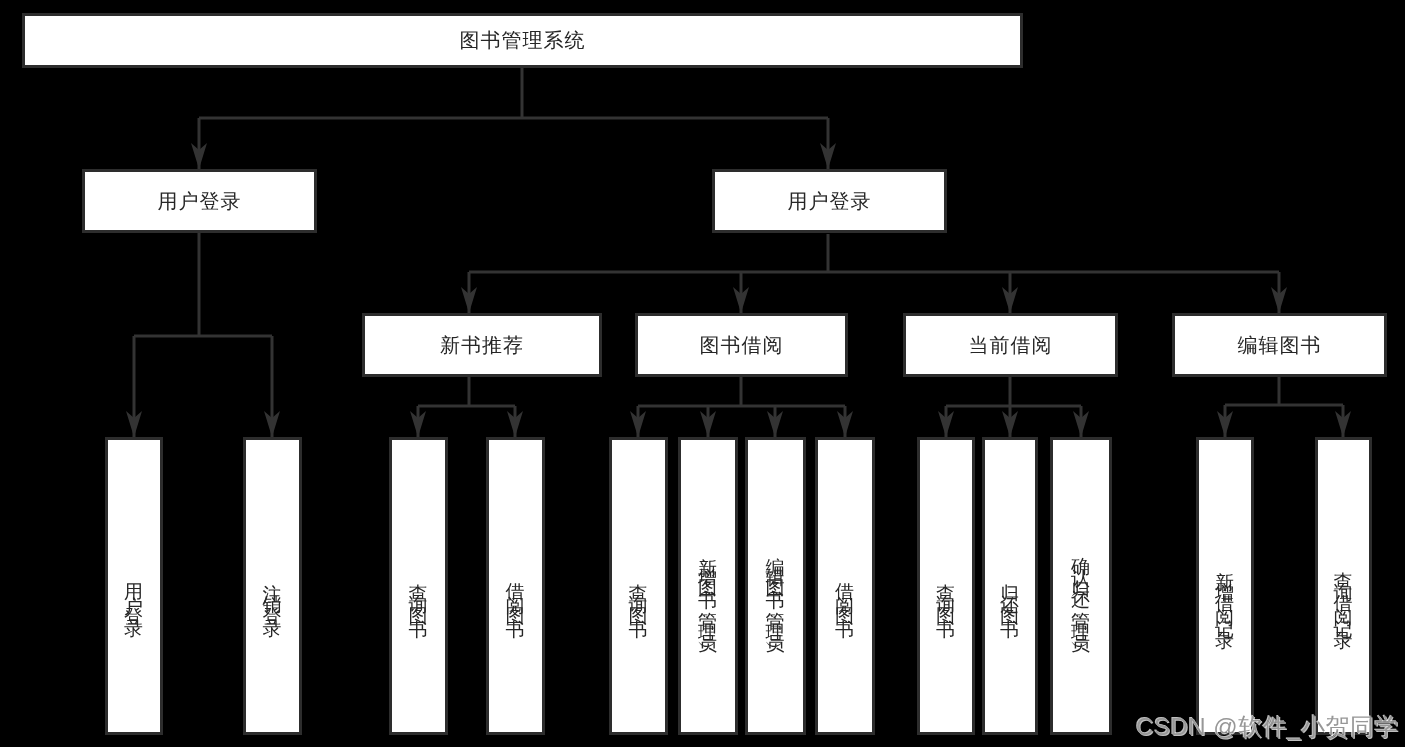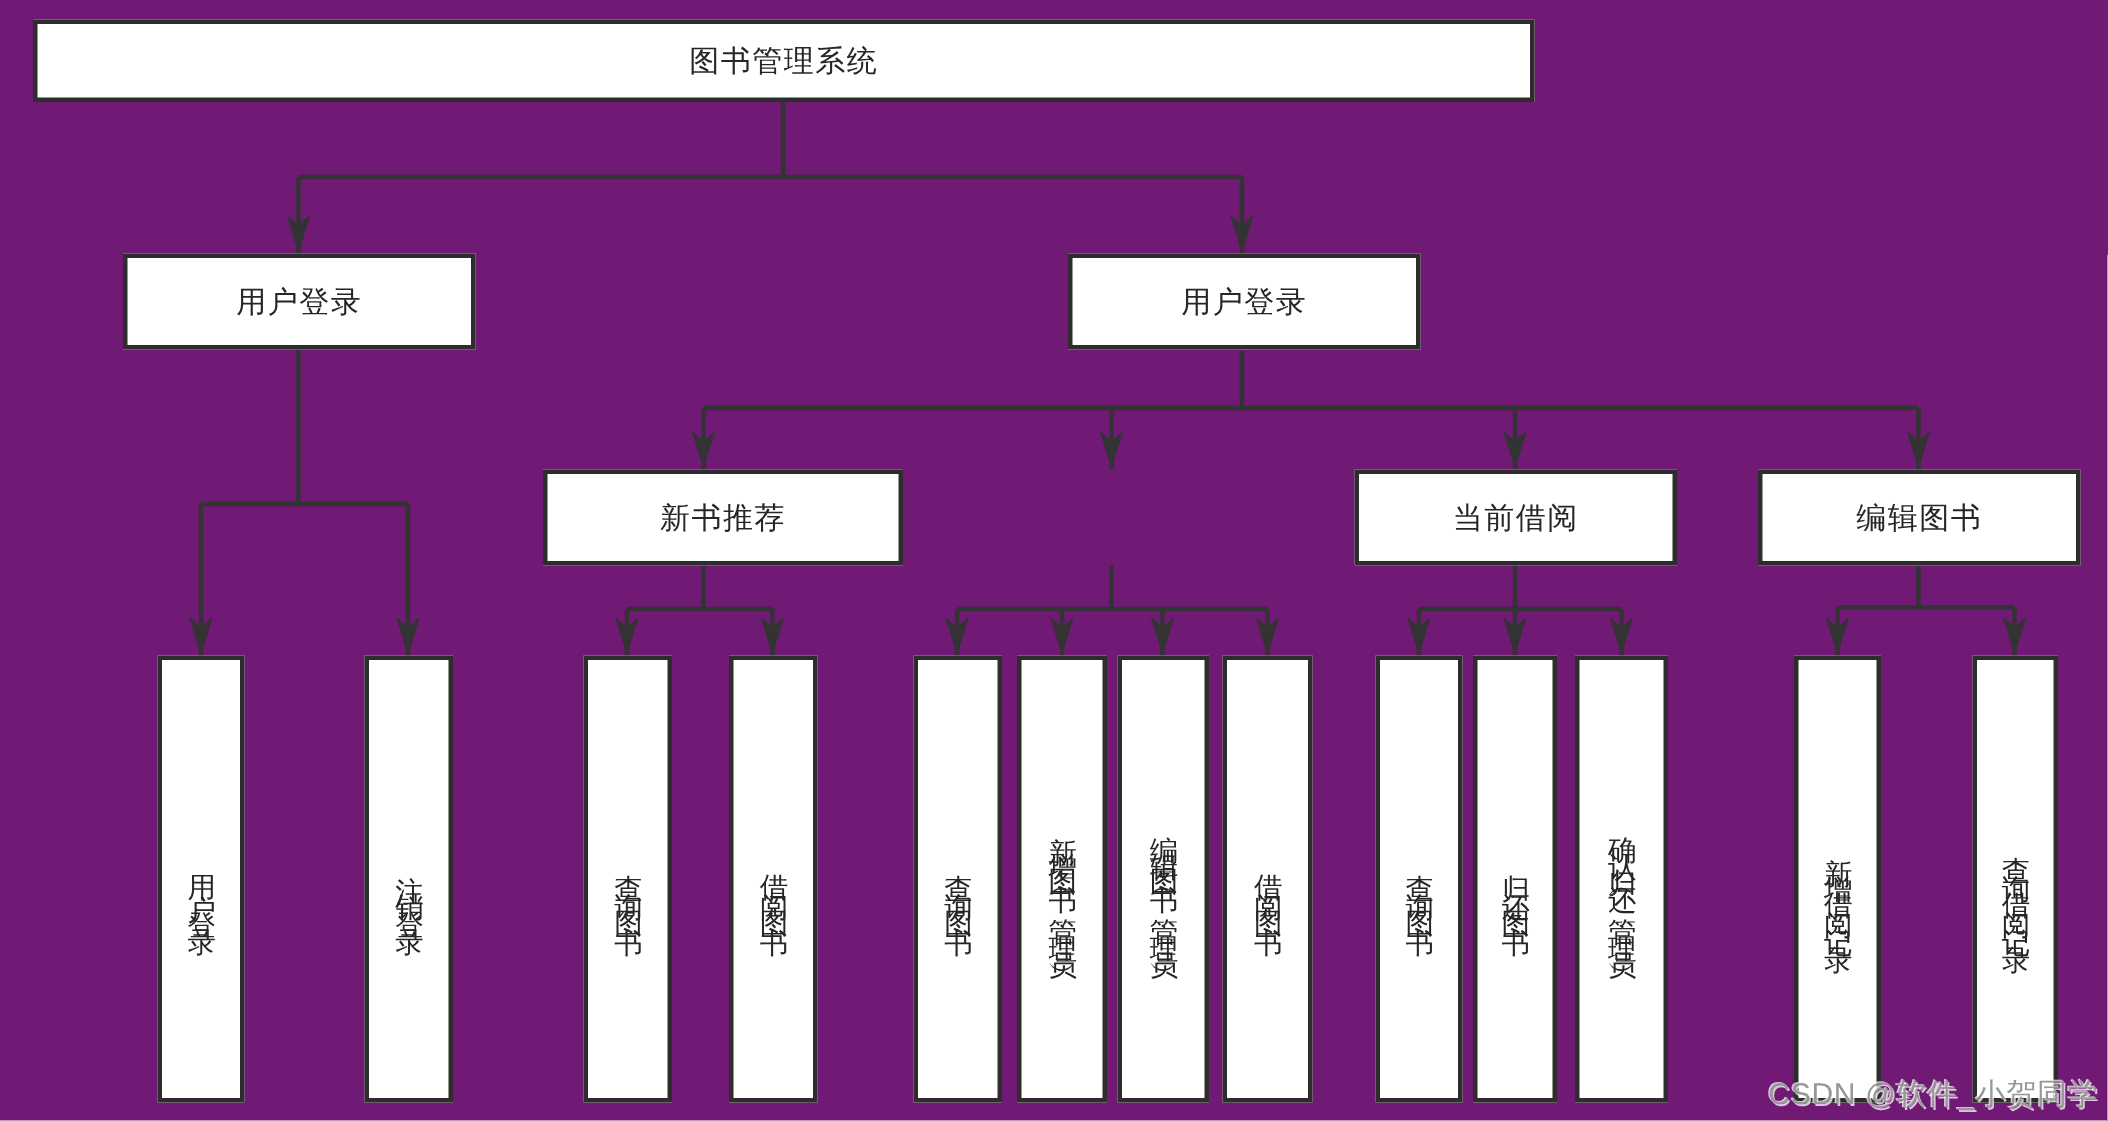--- a/index.html
+++ b/index.html
@@ -1,19 +1,19 @@
 <!DOCTYPE html>
 <html><head>
 <meta charset="utf-8">
 <style>
   html,body{margin:0;padding:0;background:#ffffff;}
   .canvas{
     position:relative;
     width:1405px;height:747px;
-    background:#701a75;
+    background:#000000;
     font-family:"Liberation Sans","DejaVu Sans",sans-serif;
     overflow:hidden;
   }
   .wires{position:absolute;left:0;top:0;pointer-events:none;}
   .node{
     position:absolute;
     box-sizing:border-box;
     border:3px solid #2d2d2d;
     background:#ffffff;
     display:flex;align-items:center;justify-content:center;
@@ -32,21 +32,21 @@
     line-height:1;
     white-space:nowrap;
   }
   .node.v span.tight{
     letter-spacing:11px;
     margin-bottom:-11px;
   }
   .watermark{
     position:absolute;
     right:6px;bottom:4px;
-    font-size:20px;
+    font-size:24px;
     color:#979797;
     letter-spacing:0.5px;
     text-shadow:1px 1px 0 rgba(255,255,255,.75),-1px -1px 0 rgba(255,255,255,.75);
     white-space:nowrap;
   }
 </style>
 </head>
 <body>
 
 <div class="canvas">
@@ -108,20 +108,23 @@
   <div class="node h" style="left:82px;top:169px;width:235px;height:64px">
     <span>用户登录</span>
   </div>
   <div class="node h" style="left:712px;top:169px;width:235px;height:64px">
     <span>用户登录</span>
   </div>
 
   <div class="node h" style="left:362px;top:313px;width:240px;height:64px">
     <span>新书推荐</span>
   </div>
+  <div class="node h" style="left:635px;top:313px;width:213px;height:64px">
+    <span>图书借阅</span>
+  </div>
   <div class="node h" style="left:903px;top:313px;width:215px;height:64px">
     <span>当前借阅</span>
   </div>
   <div class="node h" style="left:1172px;top:313px;width:215px;height:64px">
     <span>编辑图书</span>
   </div>
 
   <div class="node v" style="left:105px;top:437px;width:58px;height:298px">
     <span>用户登录</span>
   </div>

